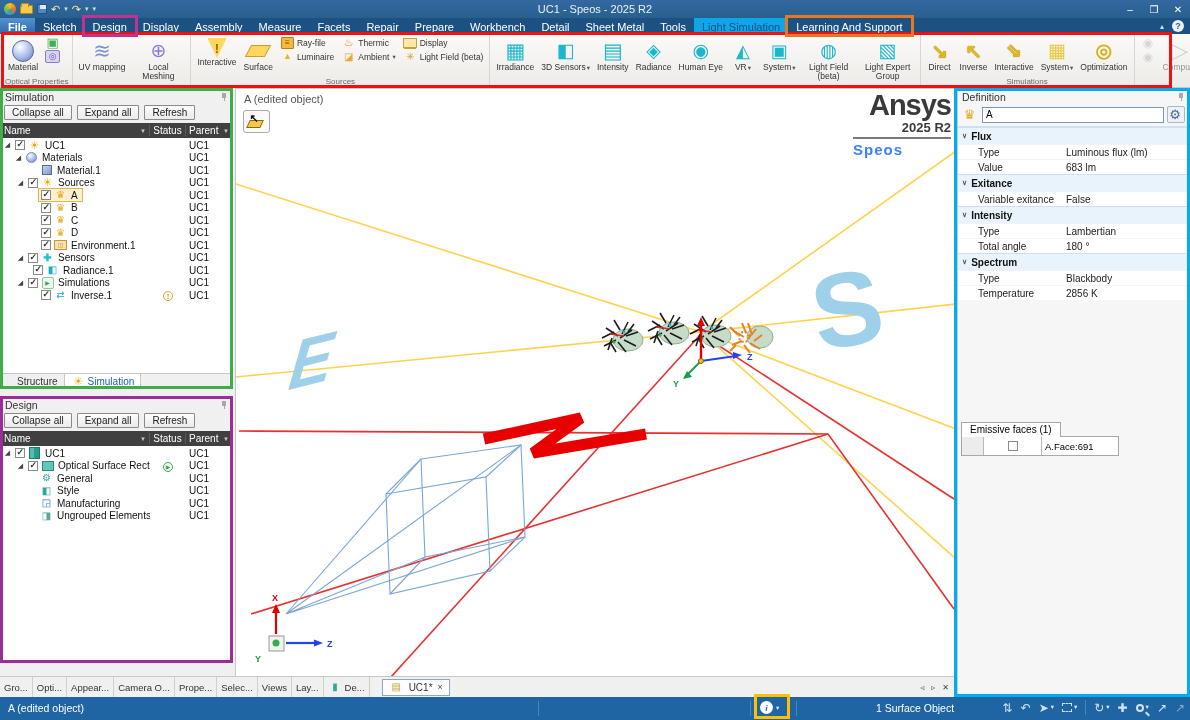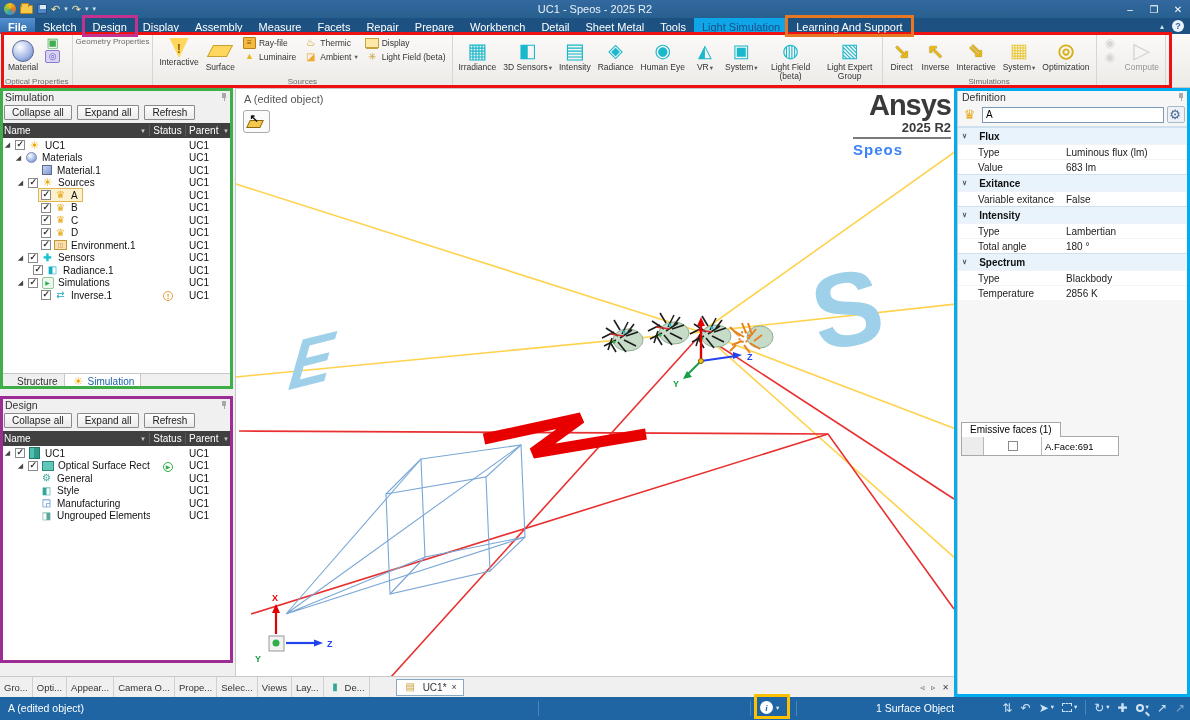--- a/index.html
+++ b/index.html
@@ -142,40 +142,40 @@
 .al-brand{font-size:29px;font-weight:bold;line-height:1;letter-spacing:-1px}
 .al-rel{font-size:13px;font-weight:bold;padding-bottom:2px;border-bottom:2px solid #7a7a7a}
 .al-prod{font-size:15px;font-weight:bold;color:#3b82f6;text-align:left;padding-top:2px;letter-spacing:1px}
 #scene text{font-family:"Liberation Sans",sans-serif}
 
 
 #defPanel{position:absolute;left:957px;top:88px;width:233px;height:609px;background:#f6f6f6;border:1px solid #c8c8c8}
 .def-src{display:flex;align-items:center;gap:3px;padding:2px 4px 3px;border-bottom:1px solid #cfe0ee}
 .def-input{flex:1;height:16px;border:1px solid #7a9ab8;font-size:10px;padding:0 3px;font-family:"Liberation Sans",sans-serif;background:#fff}
 .def-gearbtn{width:18px;height:17px;border:1px solid #a8b8c8;background:#eef2f6;display:flex;align-items:center;justify-content:center;border-radius:2px}
-.psec{display:flex;align-items:center;height:17px;font-size:10px;font-weight:bold;color:#111;background:#e9f3fb;border-top:1px solid #cfe0ee;padding-left:4px;gap:12px}
+.psec{display:flex;align-items:center;height:17px;font-size:10px;font-weight:bold;color:#111;background:#e9f3fb;border-top:1px solid #cfe0ee;padding-left:4px;gap:4px}
 .pchev{font-size:7px;color:#555}
 .prow{display:flex;height:15px;font-size:10px;align-items:center;border-top:1px solid #f0f4f8;background:#fff}
 .plabel{width:108px;padding-left:20px;color:#222;flex:none;overflow:hidden;white-space:nowrap}
 .pval{flex:1;color:#222;overflow:hidden;white-space:nowrap}
 .emissive{position:absolute;left:3px;top:330px;right:4px}
 .em-tab{display:inline-block;font-size:10px;padding:1px 8px 2px;background:#fff;border:1px solid #a8a8a8;border-bottom:none;position:relative;z-index:2}
 .em-table{border:1px solid #a8a8a8;background:#fff;margin-top:-1px;width:158px}
 .em-head{display:flex;border-bottom:1px solid #b8b8b8;background:#f4f4f4}
 .em-h0,.em-c0{width:22px;flex:none;background:#ececec;border-right:1px solid #b8b8b8}
 .em-h1,.em-c1{width:58px;flex:none;border-right:1px solid #b8b8b8;display:flex;align-items:center;justify-content:center;text-align:center}
 .em-h1{font-size:9px;line-height:1.05;padding:2px 0}
 .em-h2,.em-c2{flex:1;display:flex;align-items:center;padding-left:3px;font-size:9.5px}
 .em-row{display:flex;height:18px}
 .em-row .em-c2{font-size:9.5px}
 
 
 #bottomStrip{position:absolute;left:0;top:676px;width:955px;height:21px;background:#f0f0f0;border-top:1px solid #c8c8c8;display:flex;align-items:center;font-size:9.5px;color:#333}
 .btab{display:flex;align-items:center;height:100%;padding:0 4px;border-right:1px solid #d0d0d0;white-space:nowrap}
-.doc-tab{display:flex;align-items:center;gap:3px;height:17px;margin-left:26px;padding:0 6px;background:#fdfdfd;border:1px solid #8aa8c8;font-size:10px}
+.doc-tab{display:flex;align-items:center;gap:3px;height:17px;margin-left:12px;padding:0 6px;background:#fdfdfd;border:1px solid #8aa8c8;font-size:10px}
 .doc-close{font-size:9px;color:#444;margin-left:2px}
 .strip-nav{margin-left:auto;display:flex;align-items:center;gap:7px;padding-right:6px;font-size:8px;color:#444}
 
 
 #statusbar{position:absolute;left:0;top:697px;width:1190px;height:23px;background:#1f65a4;color:#fff;font-size:10.5px}
 .sb-left{position:absolute;left:8px;top:5px}
 .sb-div{position:absolute;top:4px;width:1px;height:15px;background:#4a86b8}
 .sb-info{position:absolute;left:760px;top:4px;display:flex;align-items:center;gap:3px}
 .ci{width:13px;height:13px;border-radius:50%;background:#fff;color:#1f65a4;font-weight:bold;font-size:9px;display:flex;align-items:center;justify-content:center;font-family:"Liberation Serif",serif;font-style:italic}
 .sb-car{font-size:6.5px;color:#dce9f5}
@@ -255,20 +255,30 @@
               <span class="ric ric-s ic-texture"></span>
             </div>
             <div class="rbtn-small">
               <span class="ric ric-s ic-camera"></span>
             </div>
           </div>
         </div>
         <div class="rglabel">Optical Properties</div>
       </div>
       <div class="rgroup">
+        <div class="ritems">
+          <div class="rbtn-big">
+            <span class="ric ic-uvmap"></span>
+            <div class="rlabel">UV mapping</div>
+          </div>
+          <div class="rbtn-big">
+            <span class="ric ic-mesh"></span>
+            <div class="rlabel">Local Meshing</div>
+          </div>
+        </div>
         <div class="rglabel">Geometry Properties</div>
       </div>
       <div class="rgroup">
         <div class="ritems">
           <div class="rbtn-big">
             <span class="ric ic-interactive-src"></span>
             <div class="rlabel">Interactive</div>
           </div>
           <div class="rbtn-big">
             <span class="ric ic-surface-src"></span>

